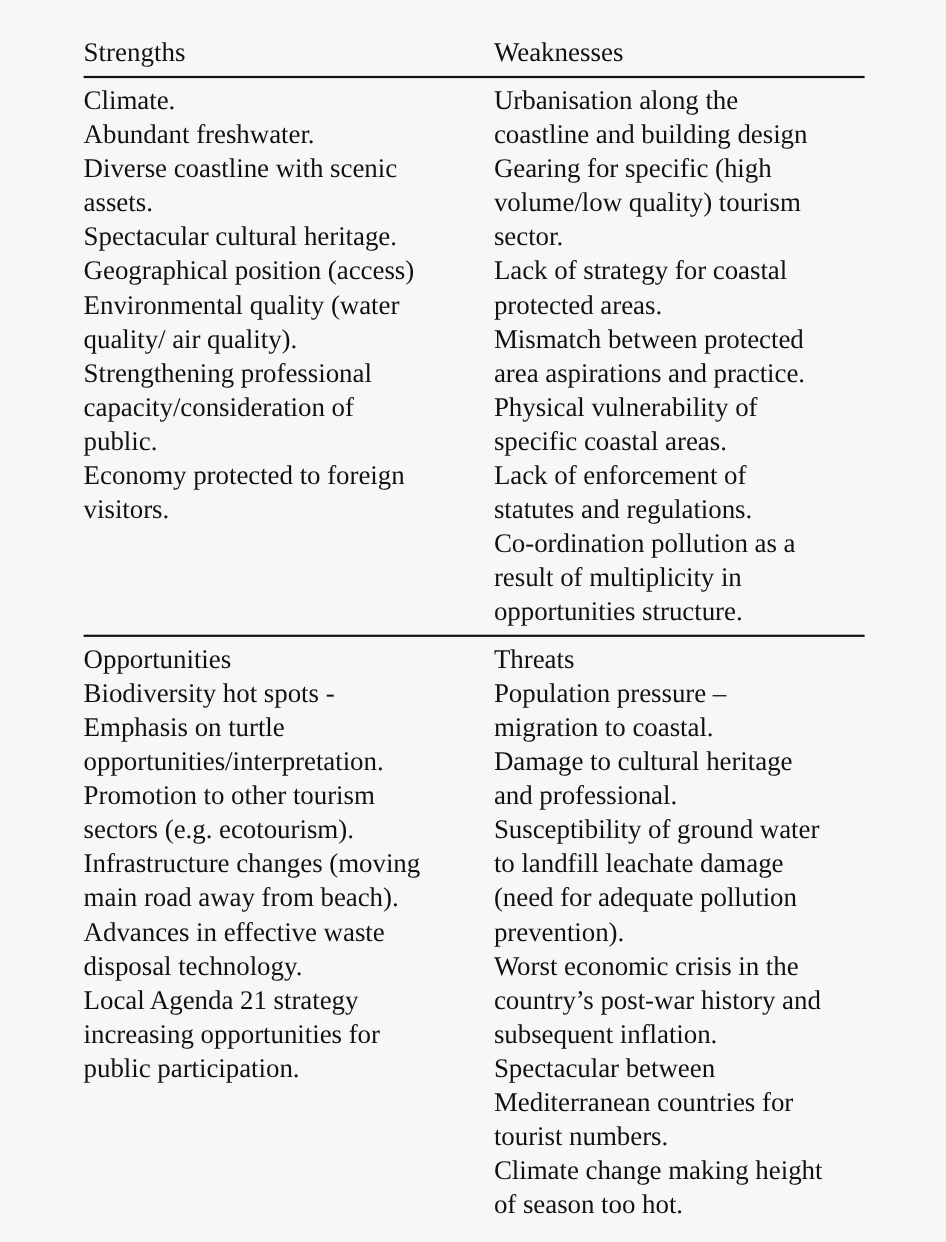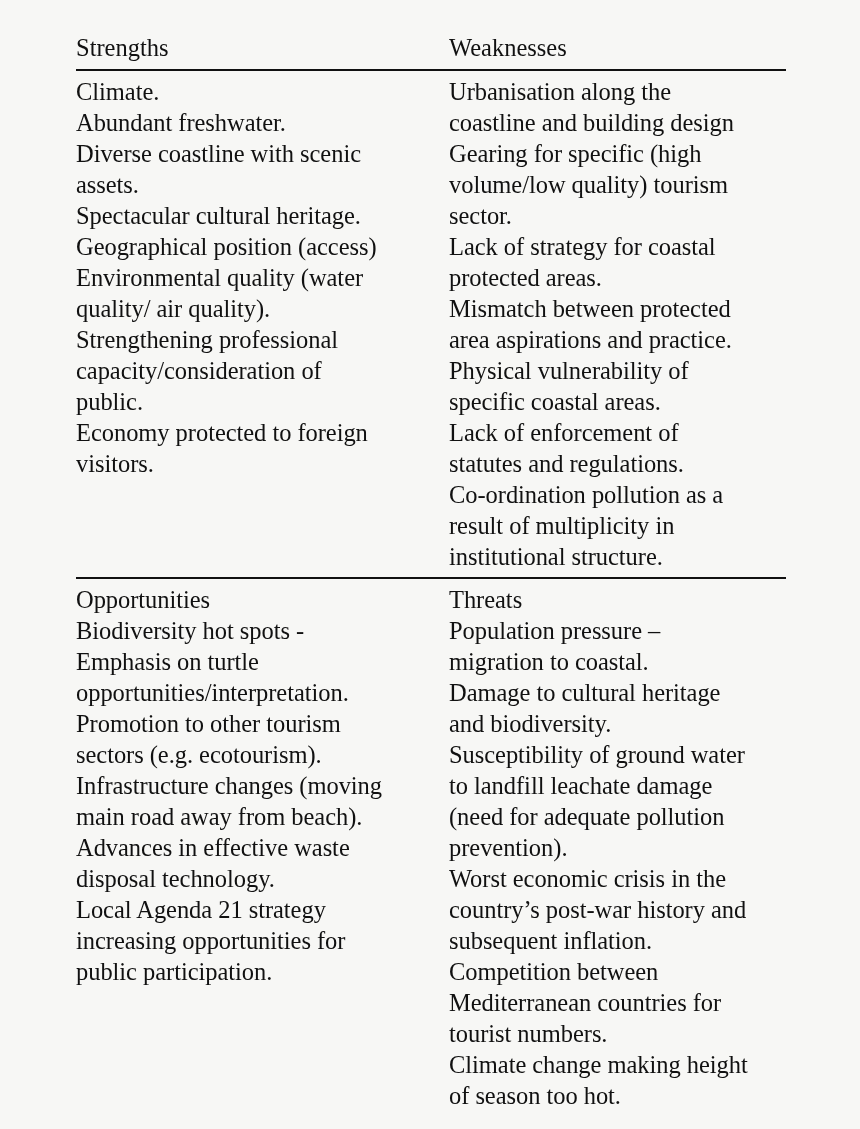--- a/index.html
+++ b/index.html
@@ -121,21 +121,21 @@
           <div class="cell-line">Lack of strategy for coastal</div>
           <div class="cell-line">protected areas.</div>
           <div class="cell-line">Mismatch between protected</div>
           <div class="cell-line">area aspirations and practice.</div>
           <div class="cell-line">Physical vulnerability of</div>
           <div class="cell-line">specific coastal areas.</div>
           <div class="cell-line">Lack of enforcement of</div>
           <div class="cell-line">statutes and regulations.</div>
           <div class="cell-line">Co-ordination pollution as a</div>
           <div class="cell-line">result of multiplicity in</div>
-          <div class="cell-line">institutional structure.</div>
+          <div class="cell-line">opportunities structure.</div>
         </div>
       </div>
     </div>
 
     <div class="spacer-before-rule"></div>
     <div class="section-rule"></div>
     <div class="spacer-after-rule"></div>
 
     <div class="swot-section">
       <div class="cols body-rows">
@@ -152,29 +152,29 @@
           <div class="cell-line">disposal technology.</div>
           <div class="cell-line">Local Agenda 21 strategy</div>
           <div class="cell-line">increasing opportunities for</div>
           <div class="cell-line">public participation.</div>
         </div>
         <div class="col col-right">
           <div class="cell-line">Threats</div>
           <div class="cell-line">Population pressure –</div>
           <div class="cell-line">migration to coastal.</div>
           <div class="cell-line">Damage to cultural heritage</div>
-          <div class="cell-line">and biodiversity.</div>
+          <div class="cell-line">and professional.</div>
           <div class="cell-line">Susceptibility of ground water</div>
           <div class="cell-line">to landfill leachate damage</div>
           <div class="cell-line">(need for adequate pollution</div>
           <div class="cell-line">prevention).</div>
           <div class="cell-line">Worst economic crisis in the</div>
           <div class="cell-line">country’s post-war history and</div>
           <div class="cell-line">subsequent inflation.</div>
-          <div class="cell-line">Competition between</div>
+          <div class="cell-line">Spectacular between</div>
           <div class="cell-line">Mediterranean countries for</div>
           <div class="cell-line">tourist numbers.</div>
           <div class="cell-line">Climate change making height</div>
           <div class="cell-line">of season too hot.</div>
         </div>
       </div>
     </div>
 
   </div>
 </div>

